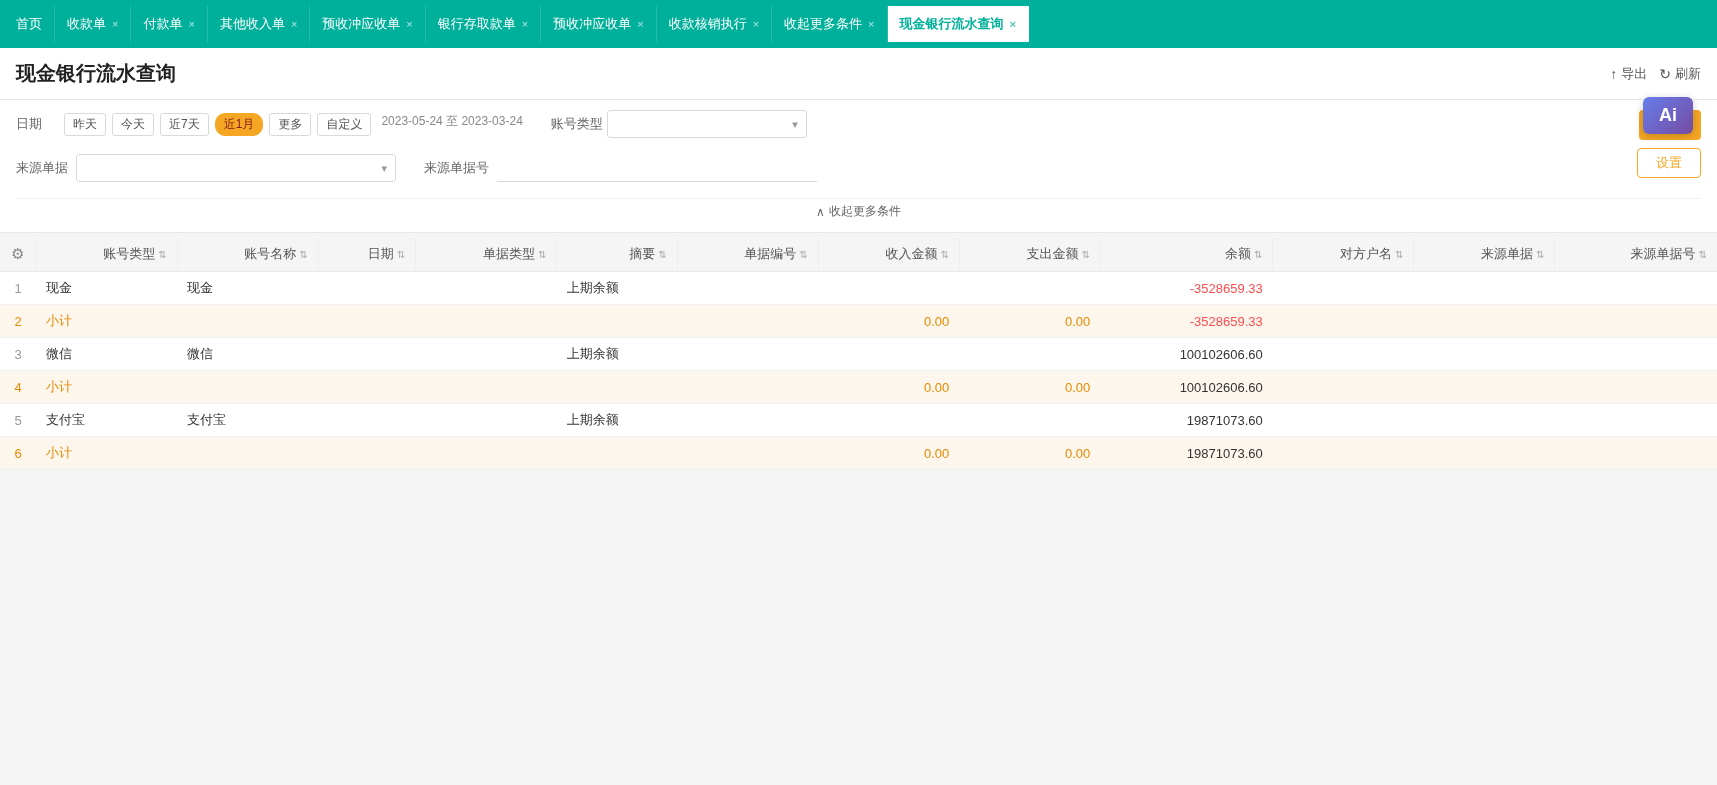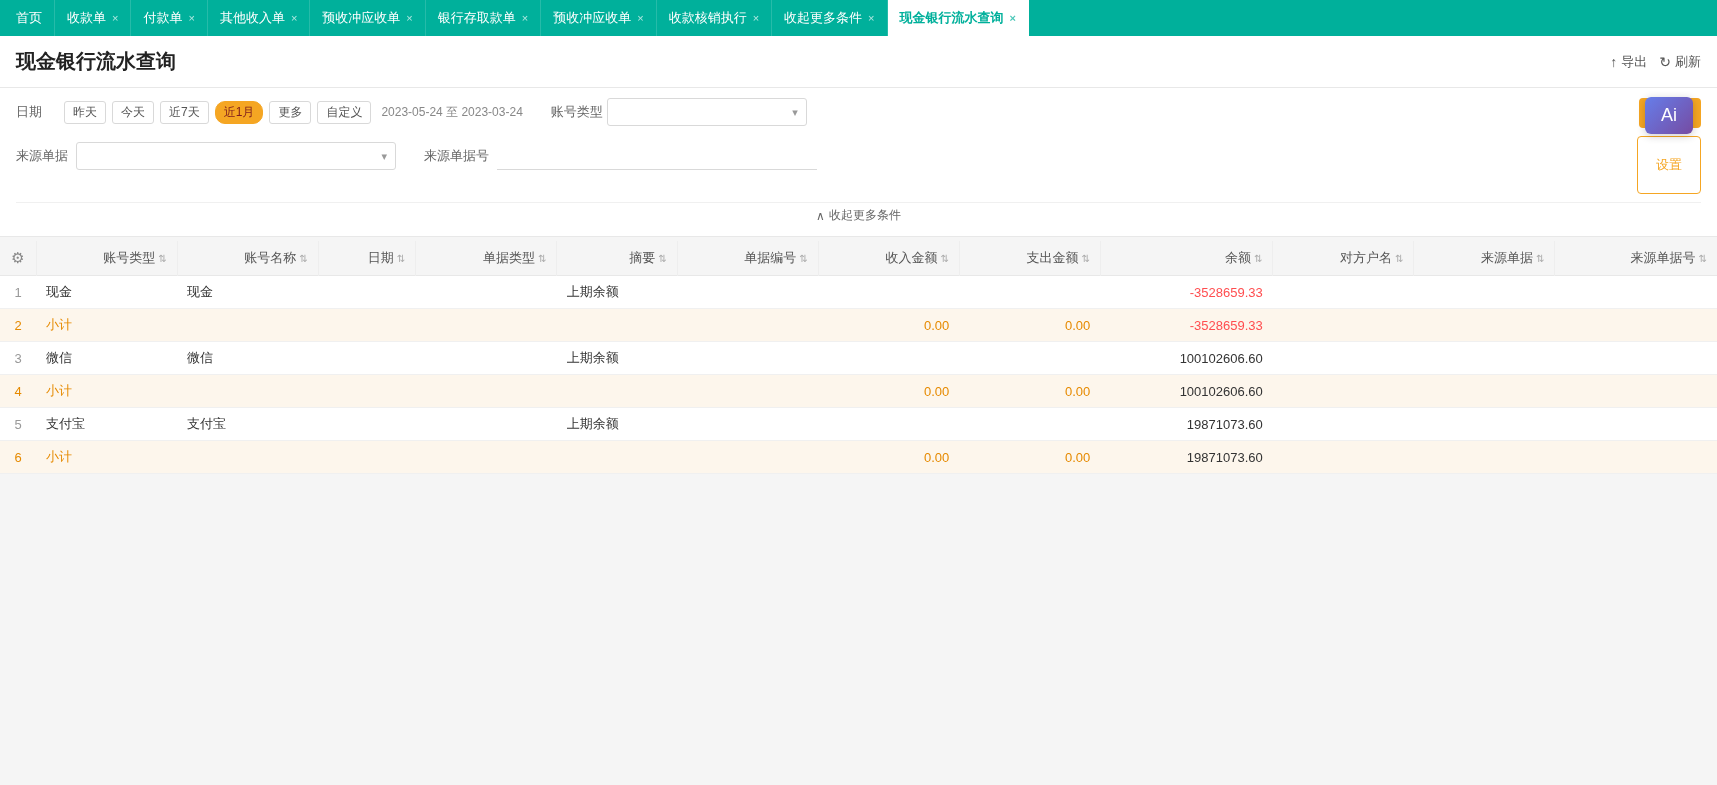--- a/index.html
+++ b/index.html
@@ -3,21 +3,21 @@
   <meta charset="utf-8">
   <style>
     * { box-sizing: border-box; margin: 0; padding: 0; font-family: 'Microsoft YaHei', Arial, sans-serif; }
     body { background: #f5f5f5; font-size: 13px; color: #333; }
 
     
     .top-nav {
       background: #00b09b;
       display: flex;
       align-items: center;
-      height: 36px;
+      height: 48px;
       padding: 0 4px;
       overflow: hidden;
     }
     .nav-item {
       display: flex;
       align-items: center;
       height: 36px;
       padding: 0 12px;
       color: #fff;
       font-size: 13px;
@@ -79,21 +79,21 @@
       flex-wrap: wrap;
     }
     .filter-label {
       color: #666;
       font-size: 13px;
       white-space: nowrap;
       min-width: 40px;
     }
     .filter-date-options {
       display: flex;
-      align-items: center;
+      align-items: flex-start;
       gap: 6px;
     }
     .date-btn {
       padding: 2px 8px;
       border: 1px solid #d9d9d9;
       border-radius: 3px;
       background: #fff;
       cursor: pointer;
       font-size: 12px;
       color: #555;
@@ -160,21 +160,21 @@
       padding: 6px 18px;
       cursor: pointer;
       font-size: 13px;
       margin-left: 8px;
     }
     .settings-btn {
       background: #fff;
       color: #f5a623;
       border: 1px solid #f5a623;
       border-radius: 4px;
-      padding: 19px 18px;
+      padding: 5px 18px;
       cursor: pointer;
       font-size: 13px;
       margin-top: 4px;
     }
     .source-select {
       border: 1px solid #d9d9d9;
       border-radius: 3px;
       padding: 3px 8px;
       width: 320px;
       display: flex;
@@ -248,21 +248,21 @@
     
     .ai-badge {
       position: fixed;
       right: 24px;
       top: 97px;
       background: linear-gradient(135deg, #667eea, #764ba2);
       color: #fff;
       border-radius: 6px;
       padding: 8px 16px;
       font-size: 18px;
-      font-weight: normal;
+      font-weight: bold;
       cursor: pointer;
       box-shadow: 0 2px 8px rgba(0,0,0,0.2);
     }
 
     .filter-top-row {
       display: flex;
       align-items: flex-start;
       justify-content: space-between;
       margin-bottom: 8px;
     }

